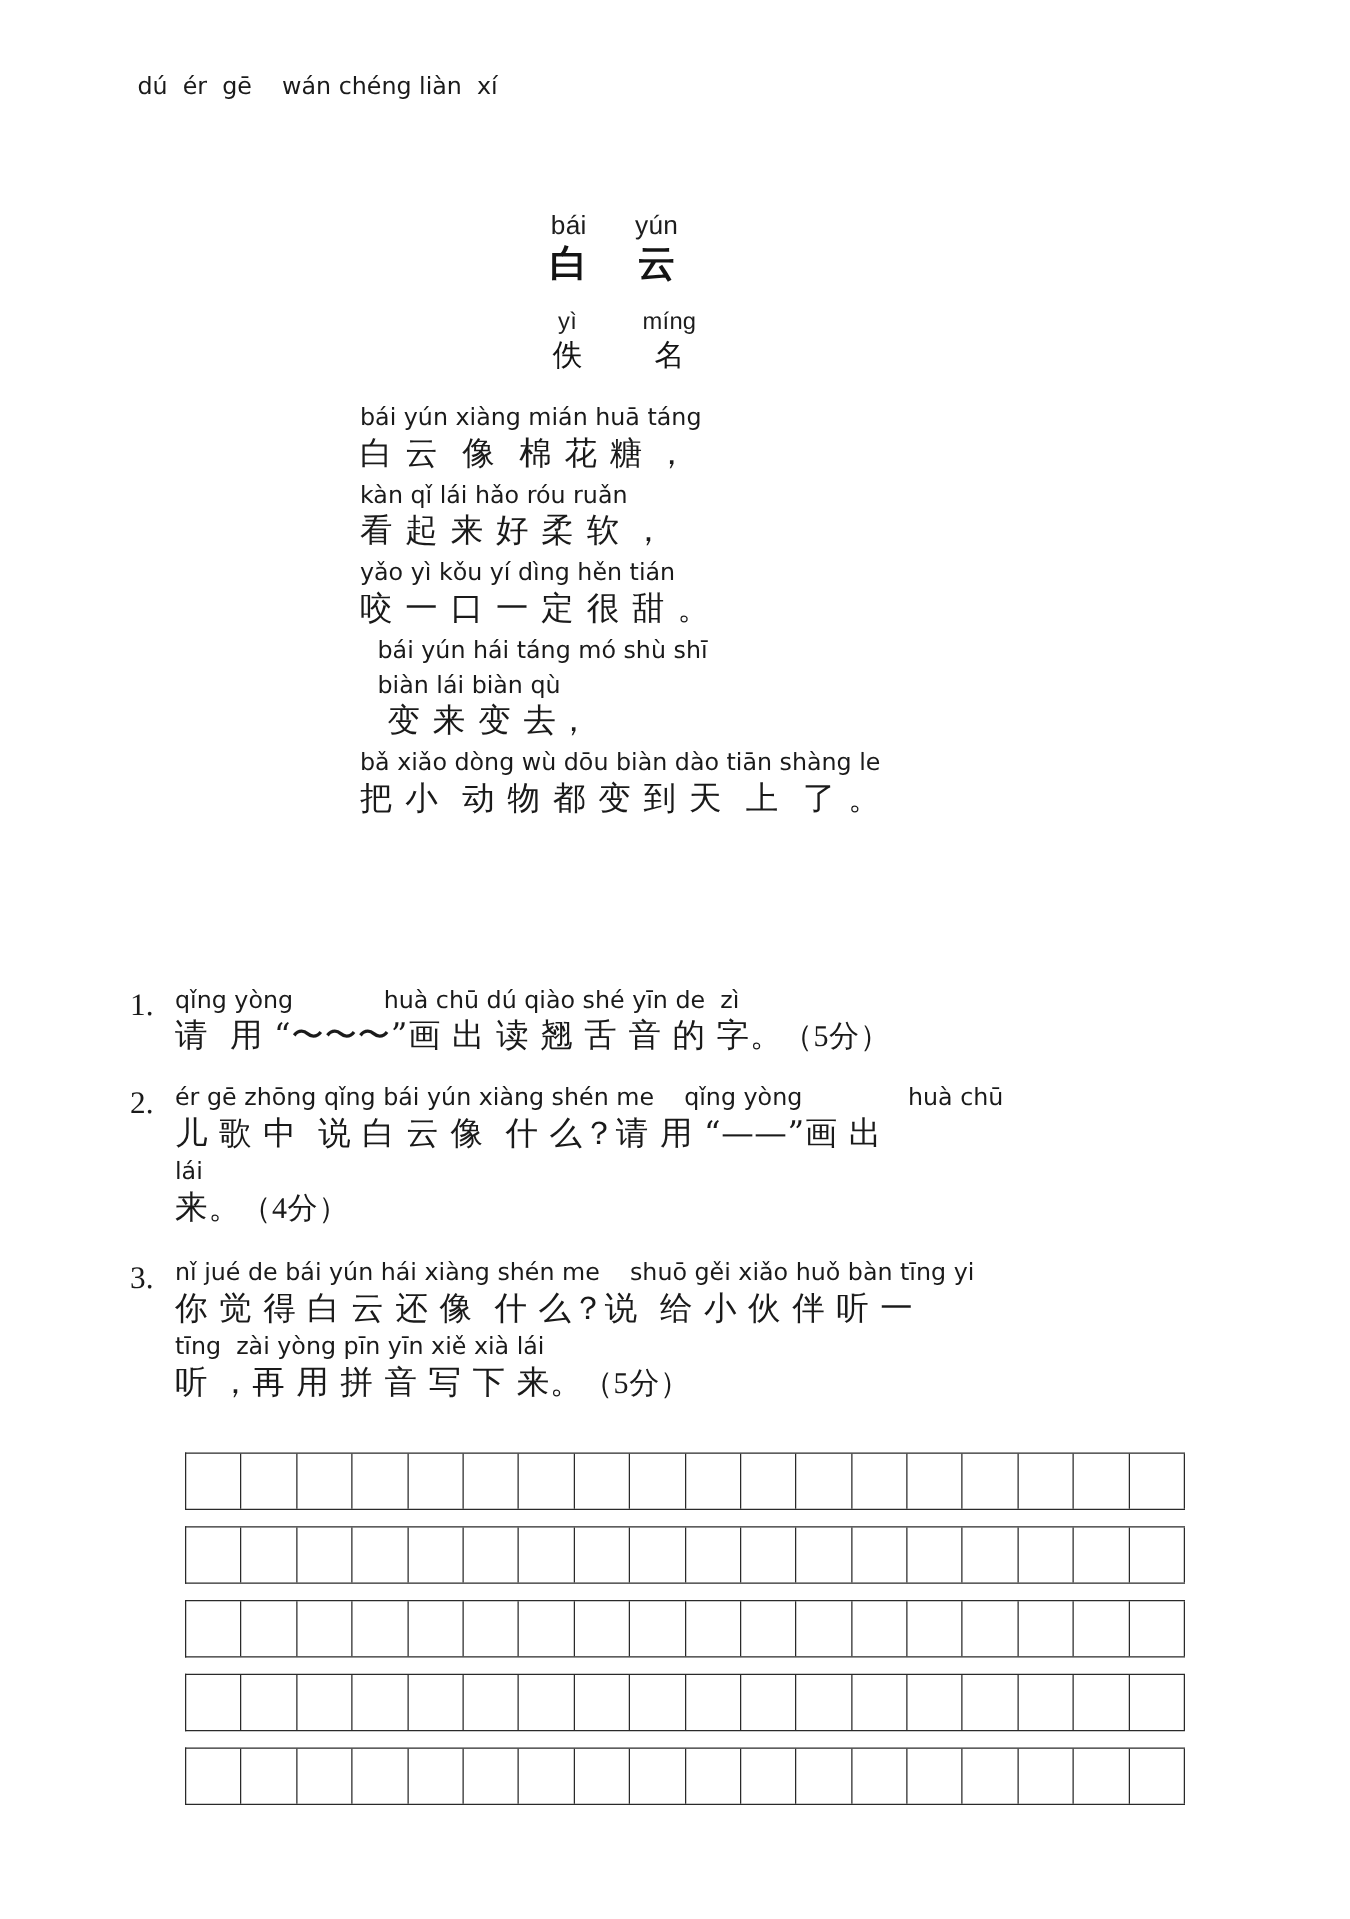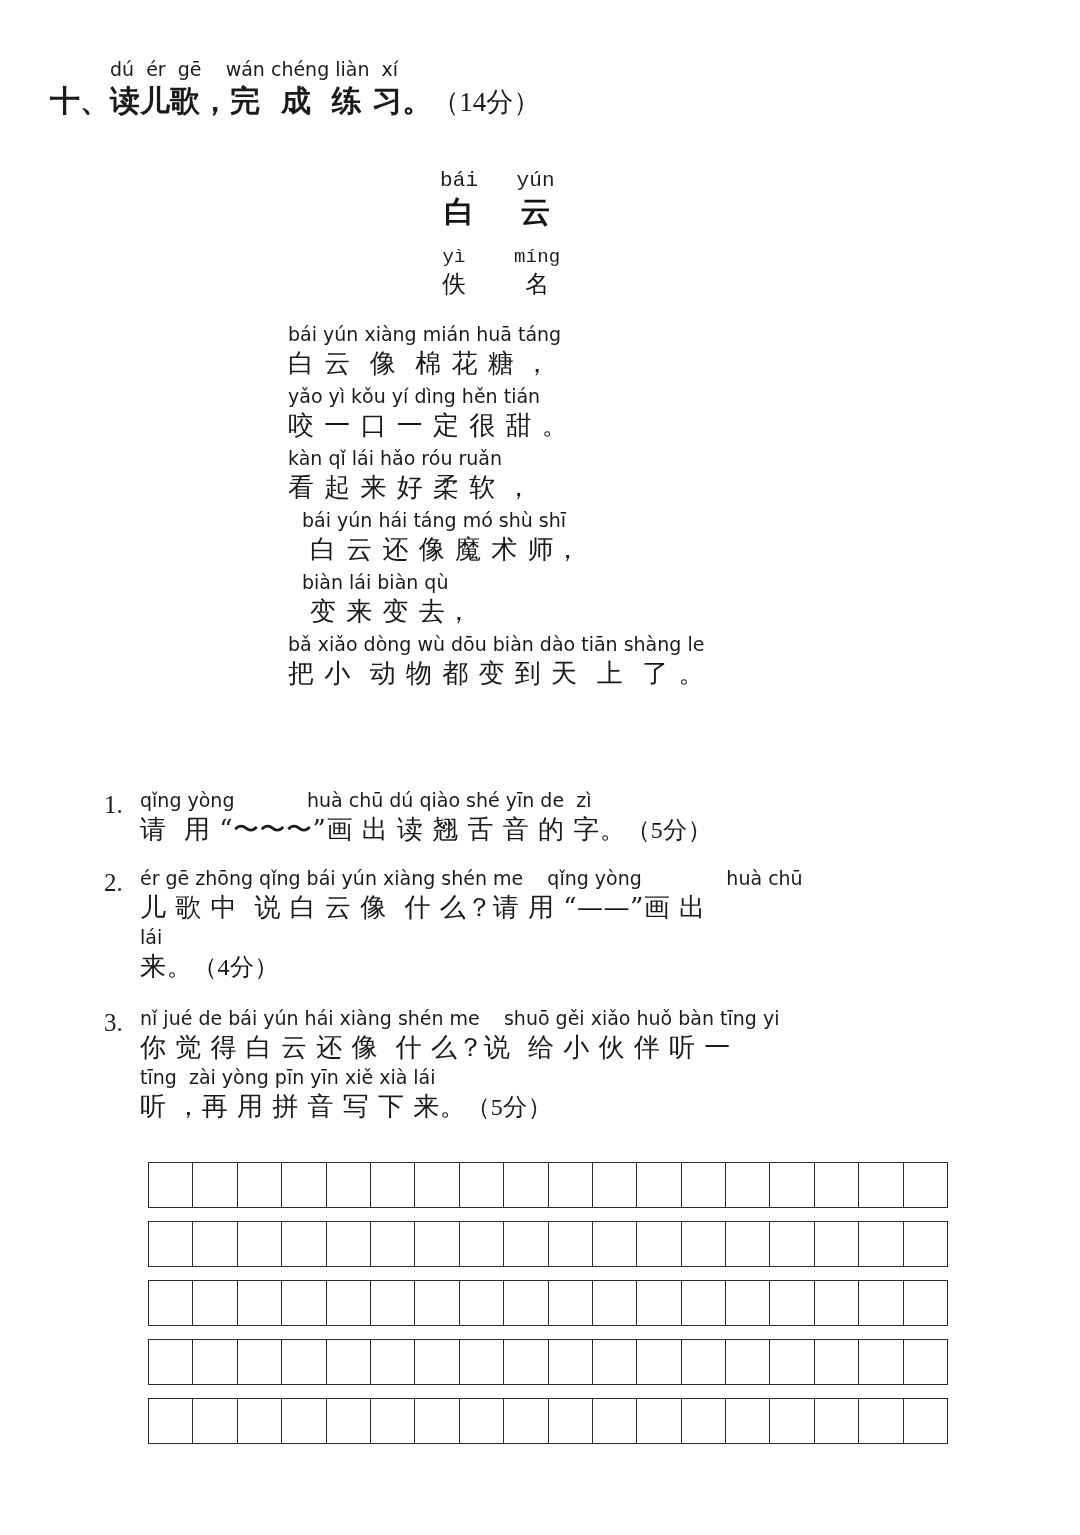--- a/index.html
+++ b/index.html
@@ -15,21 +15,21 @@
     color: #1a1a1a;
     overflow: hidden;
   }
   .ruby {
     display: inline-flex;
     flex-direction: column;
     align-items: center;
     justify-content: flex-end;
   }
   .ruby > .py {
-    font-family: Liberation Mono, monospace;
+    font-family: Liberation Sans, sans-serif;
     font-size: 19px;
     line-height: 23px;
     white-space: pre;
     letter-spacing: .2px;
     color: #1d1d1d;
   }
   .ruby > .hz {
     font-family: "DejaVu Serif", "Liberation Serif", serif;
     white-space: pre;
     color: #141414;
@@ -186,21 +186,20 @@
     height: 44px;
     border-right: 1.6px solid #2a2a2a;
     box-sizing: border-box;
   }
 </style>
 </head>
 <body>
 
 <div id="heading-block">
   <div class="py-row">dú  ér  gē    wán chéng liàn  xí</div>
-  <div class="hz-row"><span>十、读儿歌，完  成  练 习</span><span>。</span><span class="score">（14分）</span></div>
 </div>
 
 <div id="poem-title">
   <span class="ruby">
     <span class="py">bái</span>
     <span class="hz">白</span>
   </span>
   <span class="ruby">
     <span class="py">yún</span>
     <span class="hz">云</span>
@@ -217,30 +216,29 @@
     <span class="hz">名</span>
   </span>
 </div>
 
 <div id="poem-body">
   <div class="poem-line">
     <div class="py">bái yún xiàng mián huā táng</div>
     <div class="hz">白 云  像  棉 花 糖 ，</div>
   </div>
   <div class="poem-line">
+    <div class="py">kàn qǐ lái hǎo róu ruǎn</div>
+    <div class="hz">看 起 来 好 柔 软 ，</div>
+  </div>
+  <div class="poem-line">
     <div class="py">yǎo yì kǒu yí dìng hěn tián</div>
     <div class="hz">咬 一 口 一 定 很 甜 。</div>
   </div>
-  <div class="poem-line">
-    <div class="py">kàn qǐ lái hǎo róu ruǎn</div>
-    <div class="hz">看 起 来 好 柔 软 ，</div>
-  </div>
   <div class="poem-line indent">
     <div class="py">bái yún hái táng mó shù shī</div>
-    <div class="hz">白 云 还 像 魔 术 师，</div>
   </div>
   <div class="poem-line indent">
     <div class="py">biàn lái biàn qù</div>
     <div class="hz">变 来 变 去，</div>
   </div>
   <div class="poem-line">
     <div class="py">bǎ xiǎo dòng wù dōu biàn dào tiān shàng le</div>
     <div class="hz">把 小  动 物 都 变 到 天  上  了 。</div>
   </div>
 </div>

